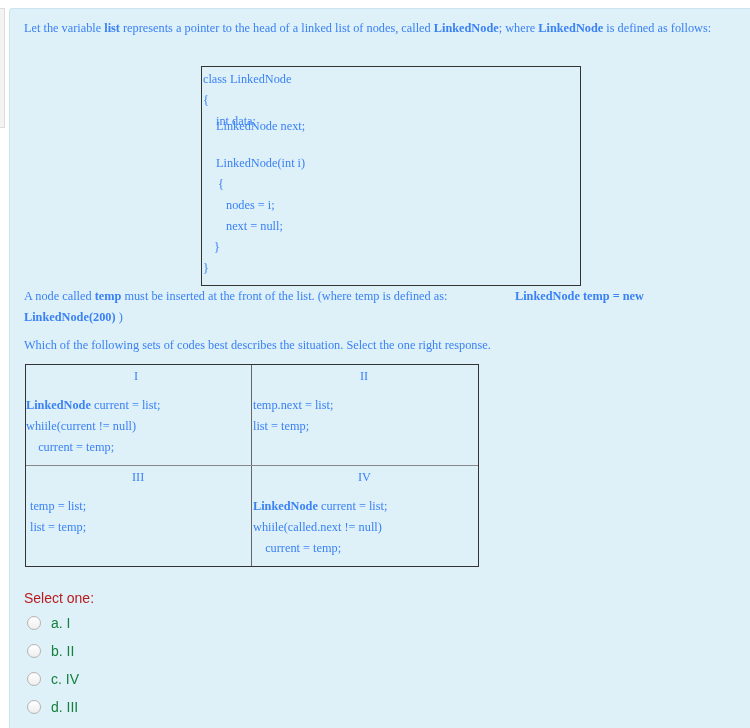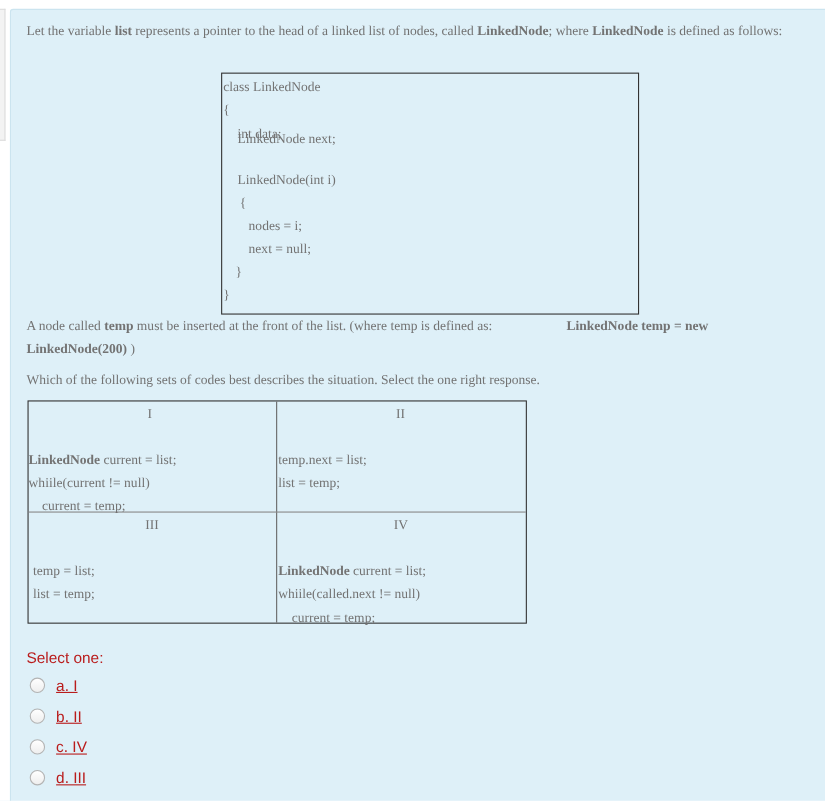--- a/index.html
+++ b/index.html
@@ -2,42 +2,42 @@
 <html><head>
 <meta charset="utf-8">
 <style>
   html, body { margin:0; padding:0; }
   body { width:750px; height:728px; background:#ffffff; position:relative; overflow:hidden;
          font-family:"Liberation Serif", serif; color:#333; }
   .left-stub { position:absolute; left:0; top:8px; width:4px; height:118px; background:#f3f3f3;
                border:1px solid #dddddd; border-left:none; }
   .qpanel { position:absolute; left:9px; top:8px; width:760px; height:740px; background:#def0f8;
             border:1px solid #cbe4ef; border-radius:3px; box-sizing:border-box; }
-  .serif { font-family:"Liberation Serif", serif; font-size:12.3px; color:#737373; }
+  .serif { font-family:"Liberation Serif", serif; font-size:12.3px; color:#3b82f6; }
   .p1 { position:absolute; left:24px; top:18px; width:700px; line-height:21px; }
   .codebox { position:absolute; left:201px; top:66px; width:380px; height:220px;
              border:1px solid #333; box-sizing:border-box; }
   .codebox .ln { position:absolute; white-space:pre; }
   .p2a { position:absolute; left:24px; top:289px; }
   .p2b { position:absolute; left:515px; top:289px; font-weight:bold; }
   .p2c { position:absolute; left:24px; top:310px; font-weight:bold; }
   .p3 { position:absolute; left:24px; top:338px;font-family:Liberation Serif, serif; }
   .grid { position:absolute; left:25px; top:364px; width:454px; height:203px;
           border:1px solid #333; box-sizing:border-box; }
   .vline { position:absolute; left:225px; top:0; width:1px; height:100%; background:#666; }
   .hline { position:absolute; left:0; top:100px; width:100%; height:1px; background:#888; }
   .cell-t { position:absolute; }
-  .cl { position:absolute; white-space:pre;margin-top:13px; }
+  .cl { position:absolute; white-space:pre; }
   b { font-weight:bold; }
   .select-label { position:absolute; left:24px; top:590px; font-family:"Liberation Sans", sans-serif;
                   font-size:14px; color:#b91c1c; }
   .opt { position:absolute; left:27px; height:20px; display:flex; align-items:center; }
   .radio { width:14px; height:14px; border-radius:50%; border:1px solid #b4b4b4;
            background:linear-gradient(#ffffff,#eeeeee); box-sizing:border-box; }
-  .opt-label { margin-left:10px; font-family:"Liberation Sans", sans-serif; font-size:14px; color:#b91c1c;text-decoration:underline; }
+  .opt-label { margin-left:10px; font-family:"Liberation Sans", sans-serif; font-size:14px; color:#15803d; }
 </style>
 </head>
 <body>
 
 <div class="left-stub"></div>
 
 <div class="qpanel"></div>
 
 <div class="p1 serif">
   <span>Let the variable </span><b>list</b><span> represents a pointer to the head of a linked list of nodes, called </span><b>LinkedNode</b><span>; where </span><b>LinkedNode</b><span> is defined as follows:</span>

